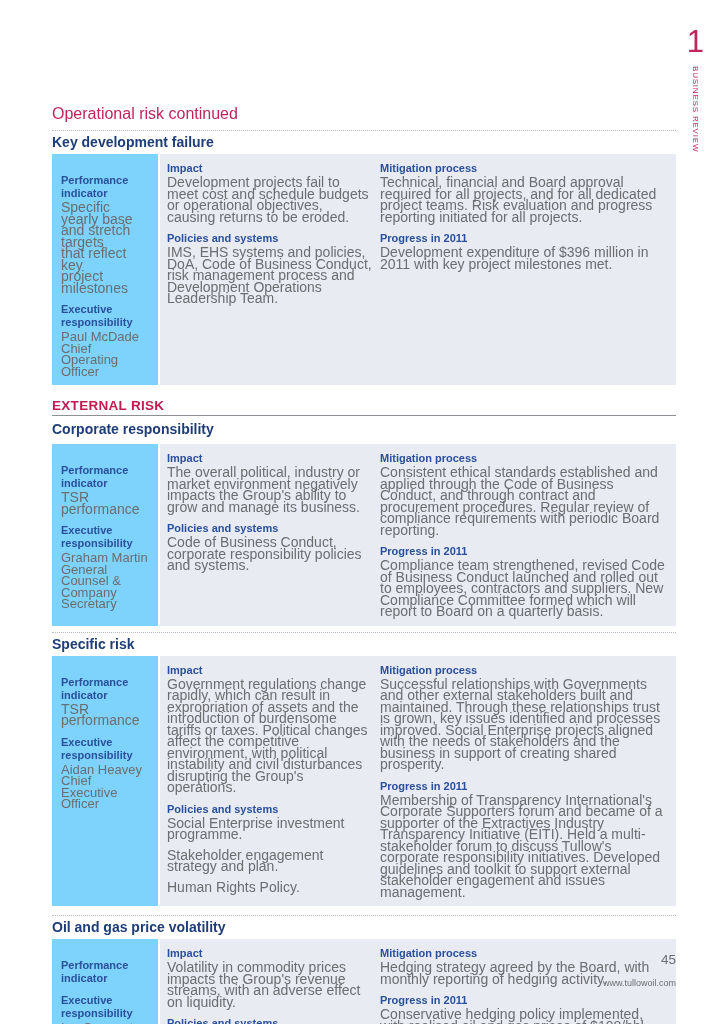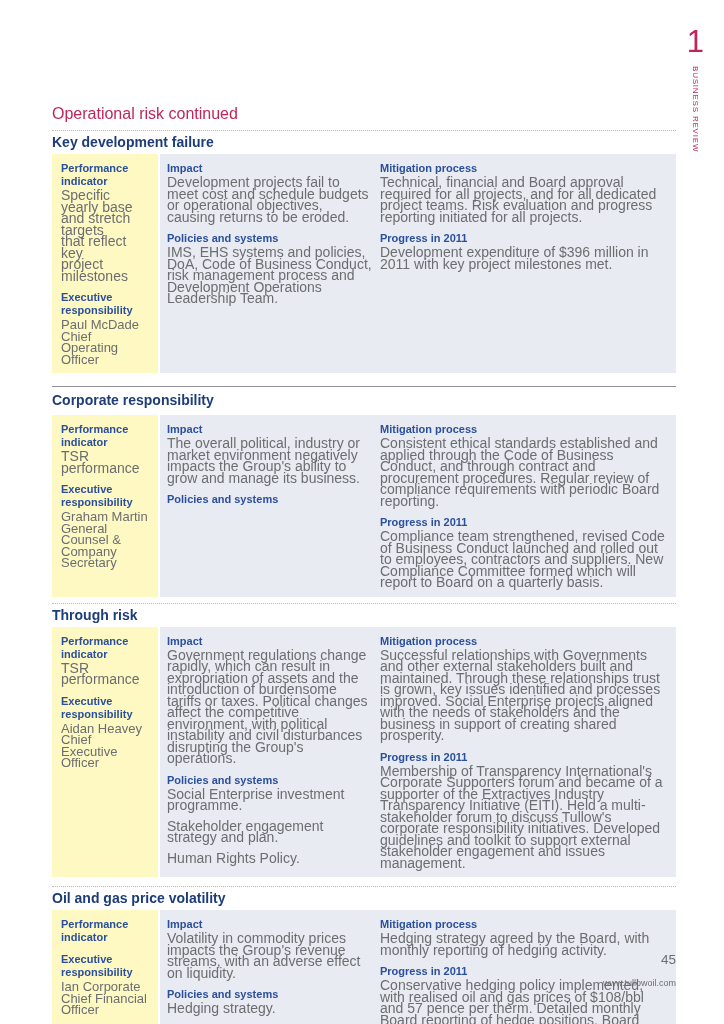--- a/index.html
+++ b/index.html
@@ -47,22 +47,22 @@
     font-weight: 700;
     letter-spacing: 0.3px;
     margin: 13px 0 0 0;
   }
   .risk-table {
     display: flex;
     margin-bottom: 0;
   }
   .cell-left {
     flex: 0 0 106px;
-    background: #fef9c3;
-    padding: 8px 8px 8px 9px;
+    background: #7dd3fc;
+    padding: 20px 8px 8px 9px;
     margin-right: 2px;
   }
   .cell-right {
     flex: 1 1 auto;
     background: #e9ebf2;
     padding: 8px 10px 8px 7px;
     display: flex;
   }
   .col-impact { width: 205px; flex: 0 0 205px; margin-right: 8px; }
   .col-mitigation { flex: 1 1 auto; }
@@ -159,49 +159,51 @@
       </div>
       <div class="col-mitigation">
         <h4>Mitigation process</h4>
         <p class="body">Technical, financial and Board approval required for all projects, and for all dedicated project teams. Risk evaluation and progress reporting initiated for all projects.</p>
         <h4>Progress in 2011</h4>
         <p class="body">Development expenditure of $396 million in 2011 with key project milestones met.</p>
       </div>
     </div>
   </div>
 
+  <h2 class="ext-heading">EXTERNAL RISK</h2>
   <hr class="solid-rule">
   <h3 class="sub-heading">Corporate responsibility</h3>
   <div class="block-gap"></div>
 
   <div class="risk-table b2">
     <div class="cell-left">
       <h4>Performance indicator</h4>
       <p class="body preline">TSR performance</p>
       <h4 class="exec-head">Executive responsibility</h4>
       <div class="exec-name">Graham Martin</div>
       <div class="exec-title">General Counsel &amp; Company Secretary</div>
     </div>
     <div class="cell-right">
       <div class="col-impact">
         <h4>Impact</h4>
         <p class="body">The overall political, industry or market environment negatively impacts the Group's ability to grow and manage its business.</p>
         <h4>Policies and systems</h4>
+        <p class="body">Code of Business Conduct, corporate responsibility policies and systems.</p>
       </div>
       <div class="col-mitigation">
         <h4>Mitigation process</h4>
         <p class="body">Consistent ethical standards established and applied through the Code of Business Conduct, and through contract and procurement procedures. Regular review of compliance requirements with periodic Board reporting.</p>
         <h4>Progress in 2011</h4>
         <p class="body">Compliance team strengthened, revised Code of Business Conduct launched and rolled out to employees, contractors and suppliers. New Compliance Committee formed which will report to Board on a quarterly basis.</p>
       </div>
     </div>
   </div>
 
   <hr class="dotted-rule">
-  <h3 class="sub-heading h3-after-rule">Through risk</h3>
+  <h3 class="sub-heading h3-after-rule">Specific risk</h3>
 
   <div class="risk-table b3">
     <div class="cell-left">
       <h4>Performance indicator</h4>
       <p class="body preline">TSR performance</p>
       <h4 class="exec-head">Executive responsibility</h4>
       <div class="exec-name">Aidan Heavey</div>
       <div class="exec-title">Chief Executive Officer</div>
     </div>
     <div class="cell-right">

